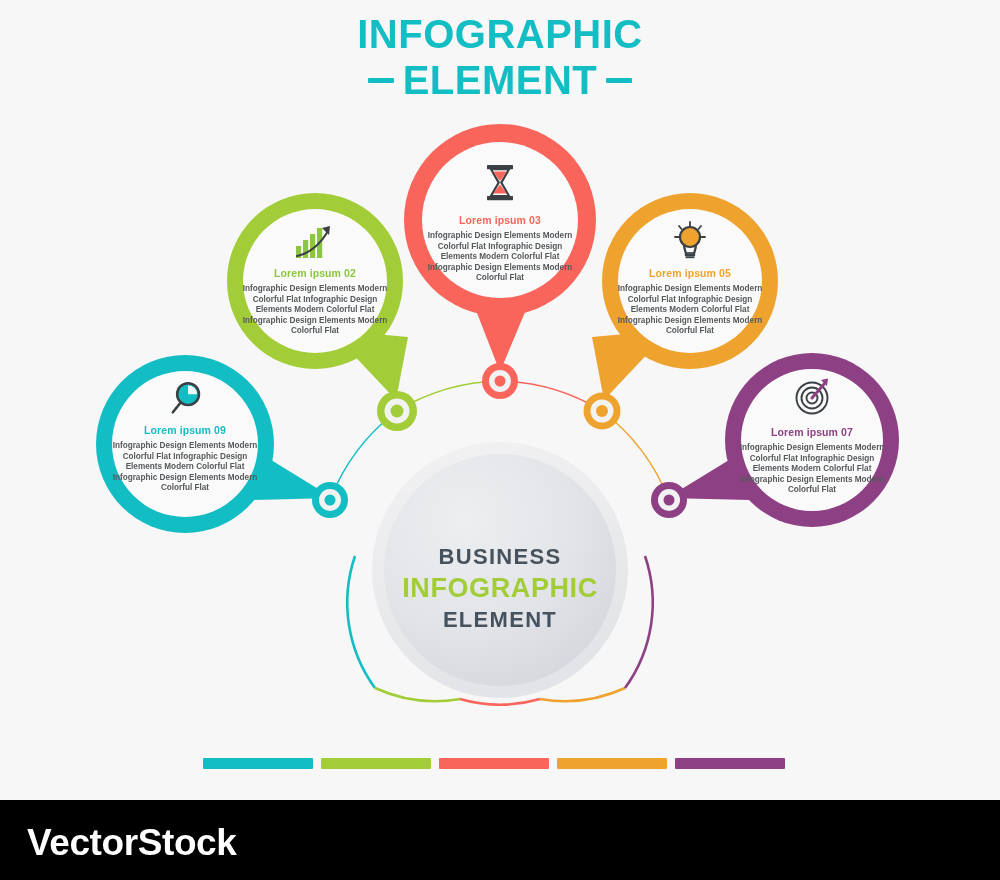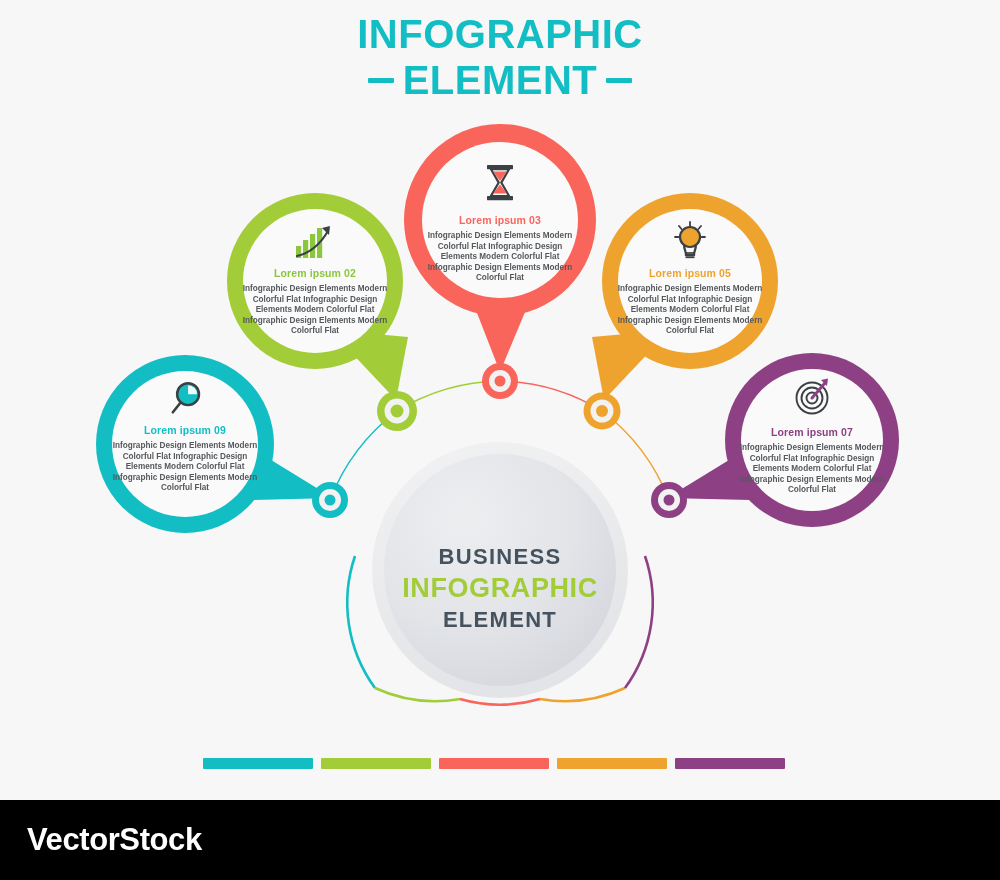--- a/index.html
+++ b/index.html
@@ -60,21 +60,21 @@
   .bars { position: absolute; left: 203px; top: 758px; display: flex; gap: 8px; }
   .bars .bar { width: 110px; height: 11px; border-radius: 1px; }
 
   
   .footer {
     position: absolute; left: 0; top: 800px; width: 1000px; height: 80px;
     background: #000;
   }
   .footer .brand {
     position: absolute; left: 27px; top: 22px;
-    color: #fff; font-size: 31px; font-weight: bold; letter-spacing: -0.4px;
+    color: #fff; font-size: 37px; font-weight: bold; letter-spacing: -0.4px;
     font-family: "Liberation Sans", sans-serif;
   }
   .footer .url {
     position: absolute; right: 26px; top: 28px;
     color: #fff; font-size: 21px; font-weight: bold; letter-spacing: -0.2px;
   }
 </style>
 </head>
 <body>
 

